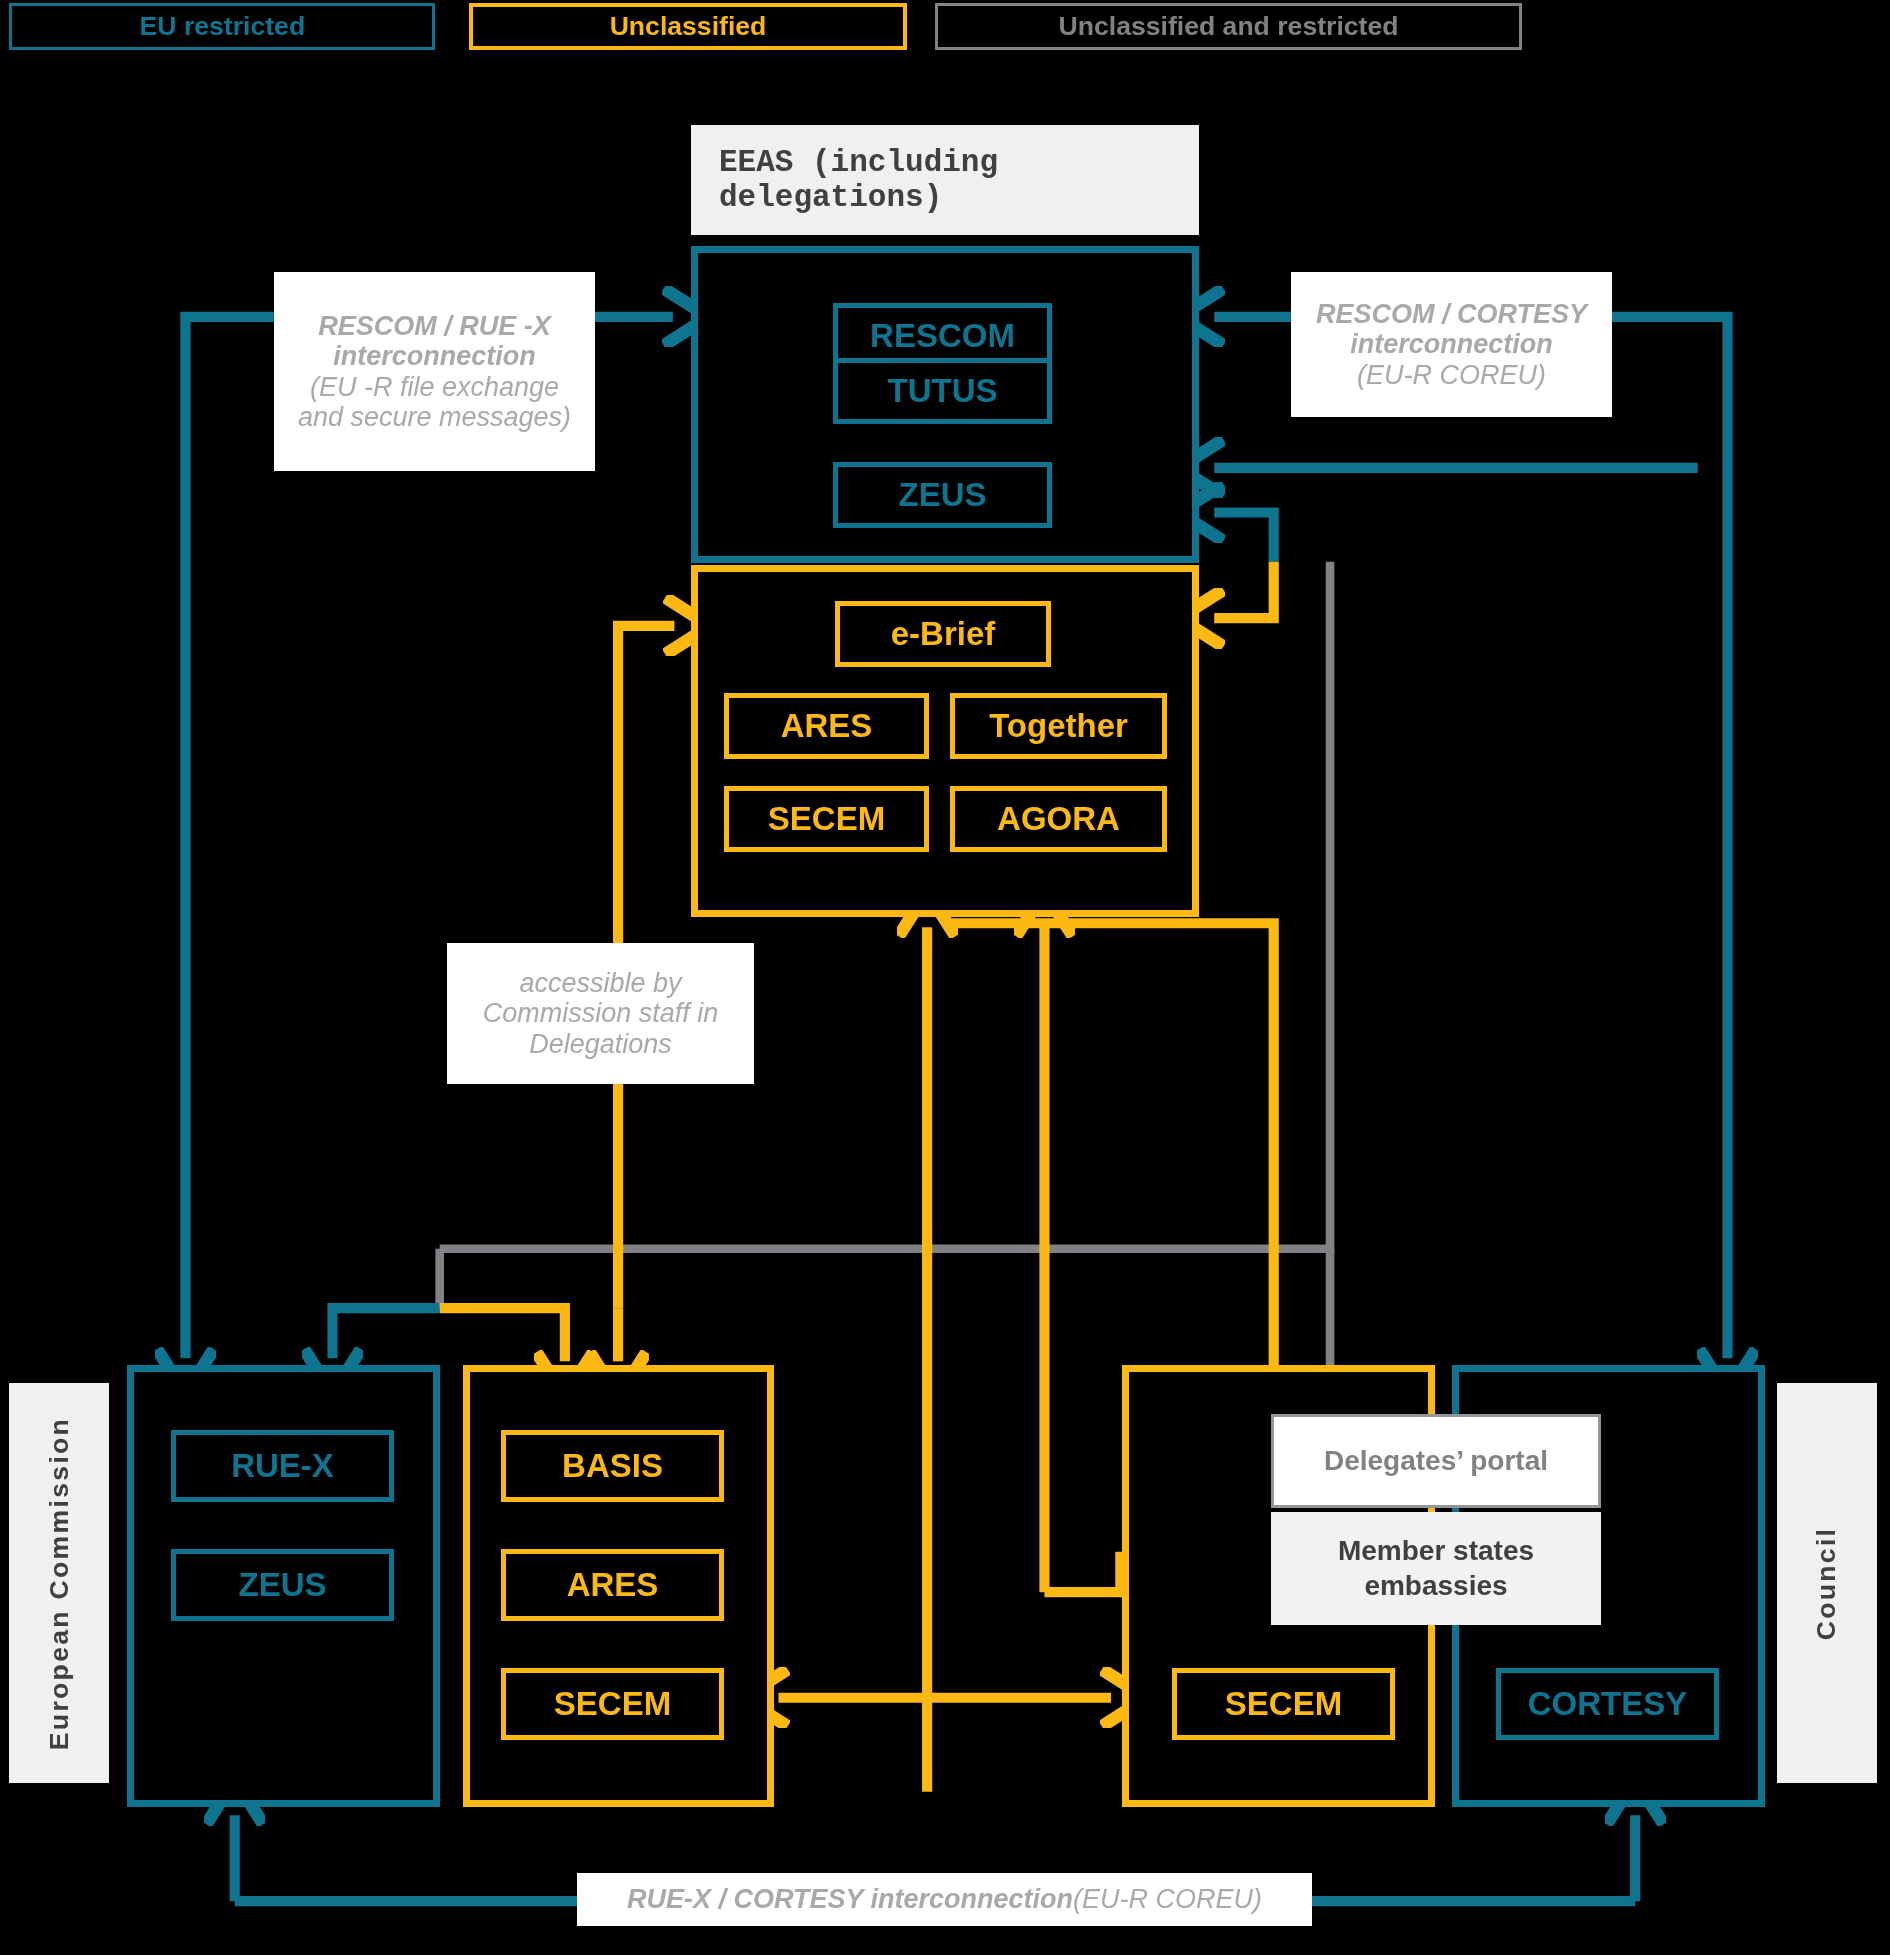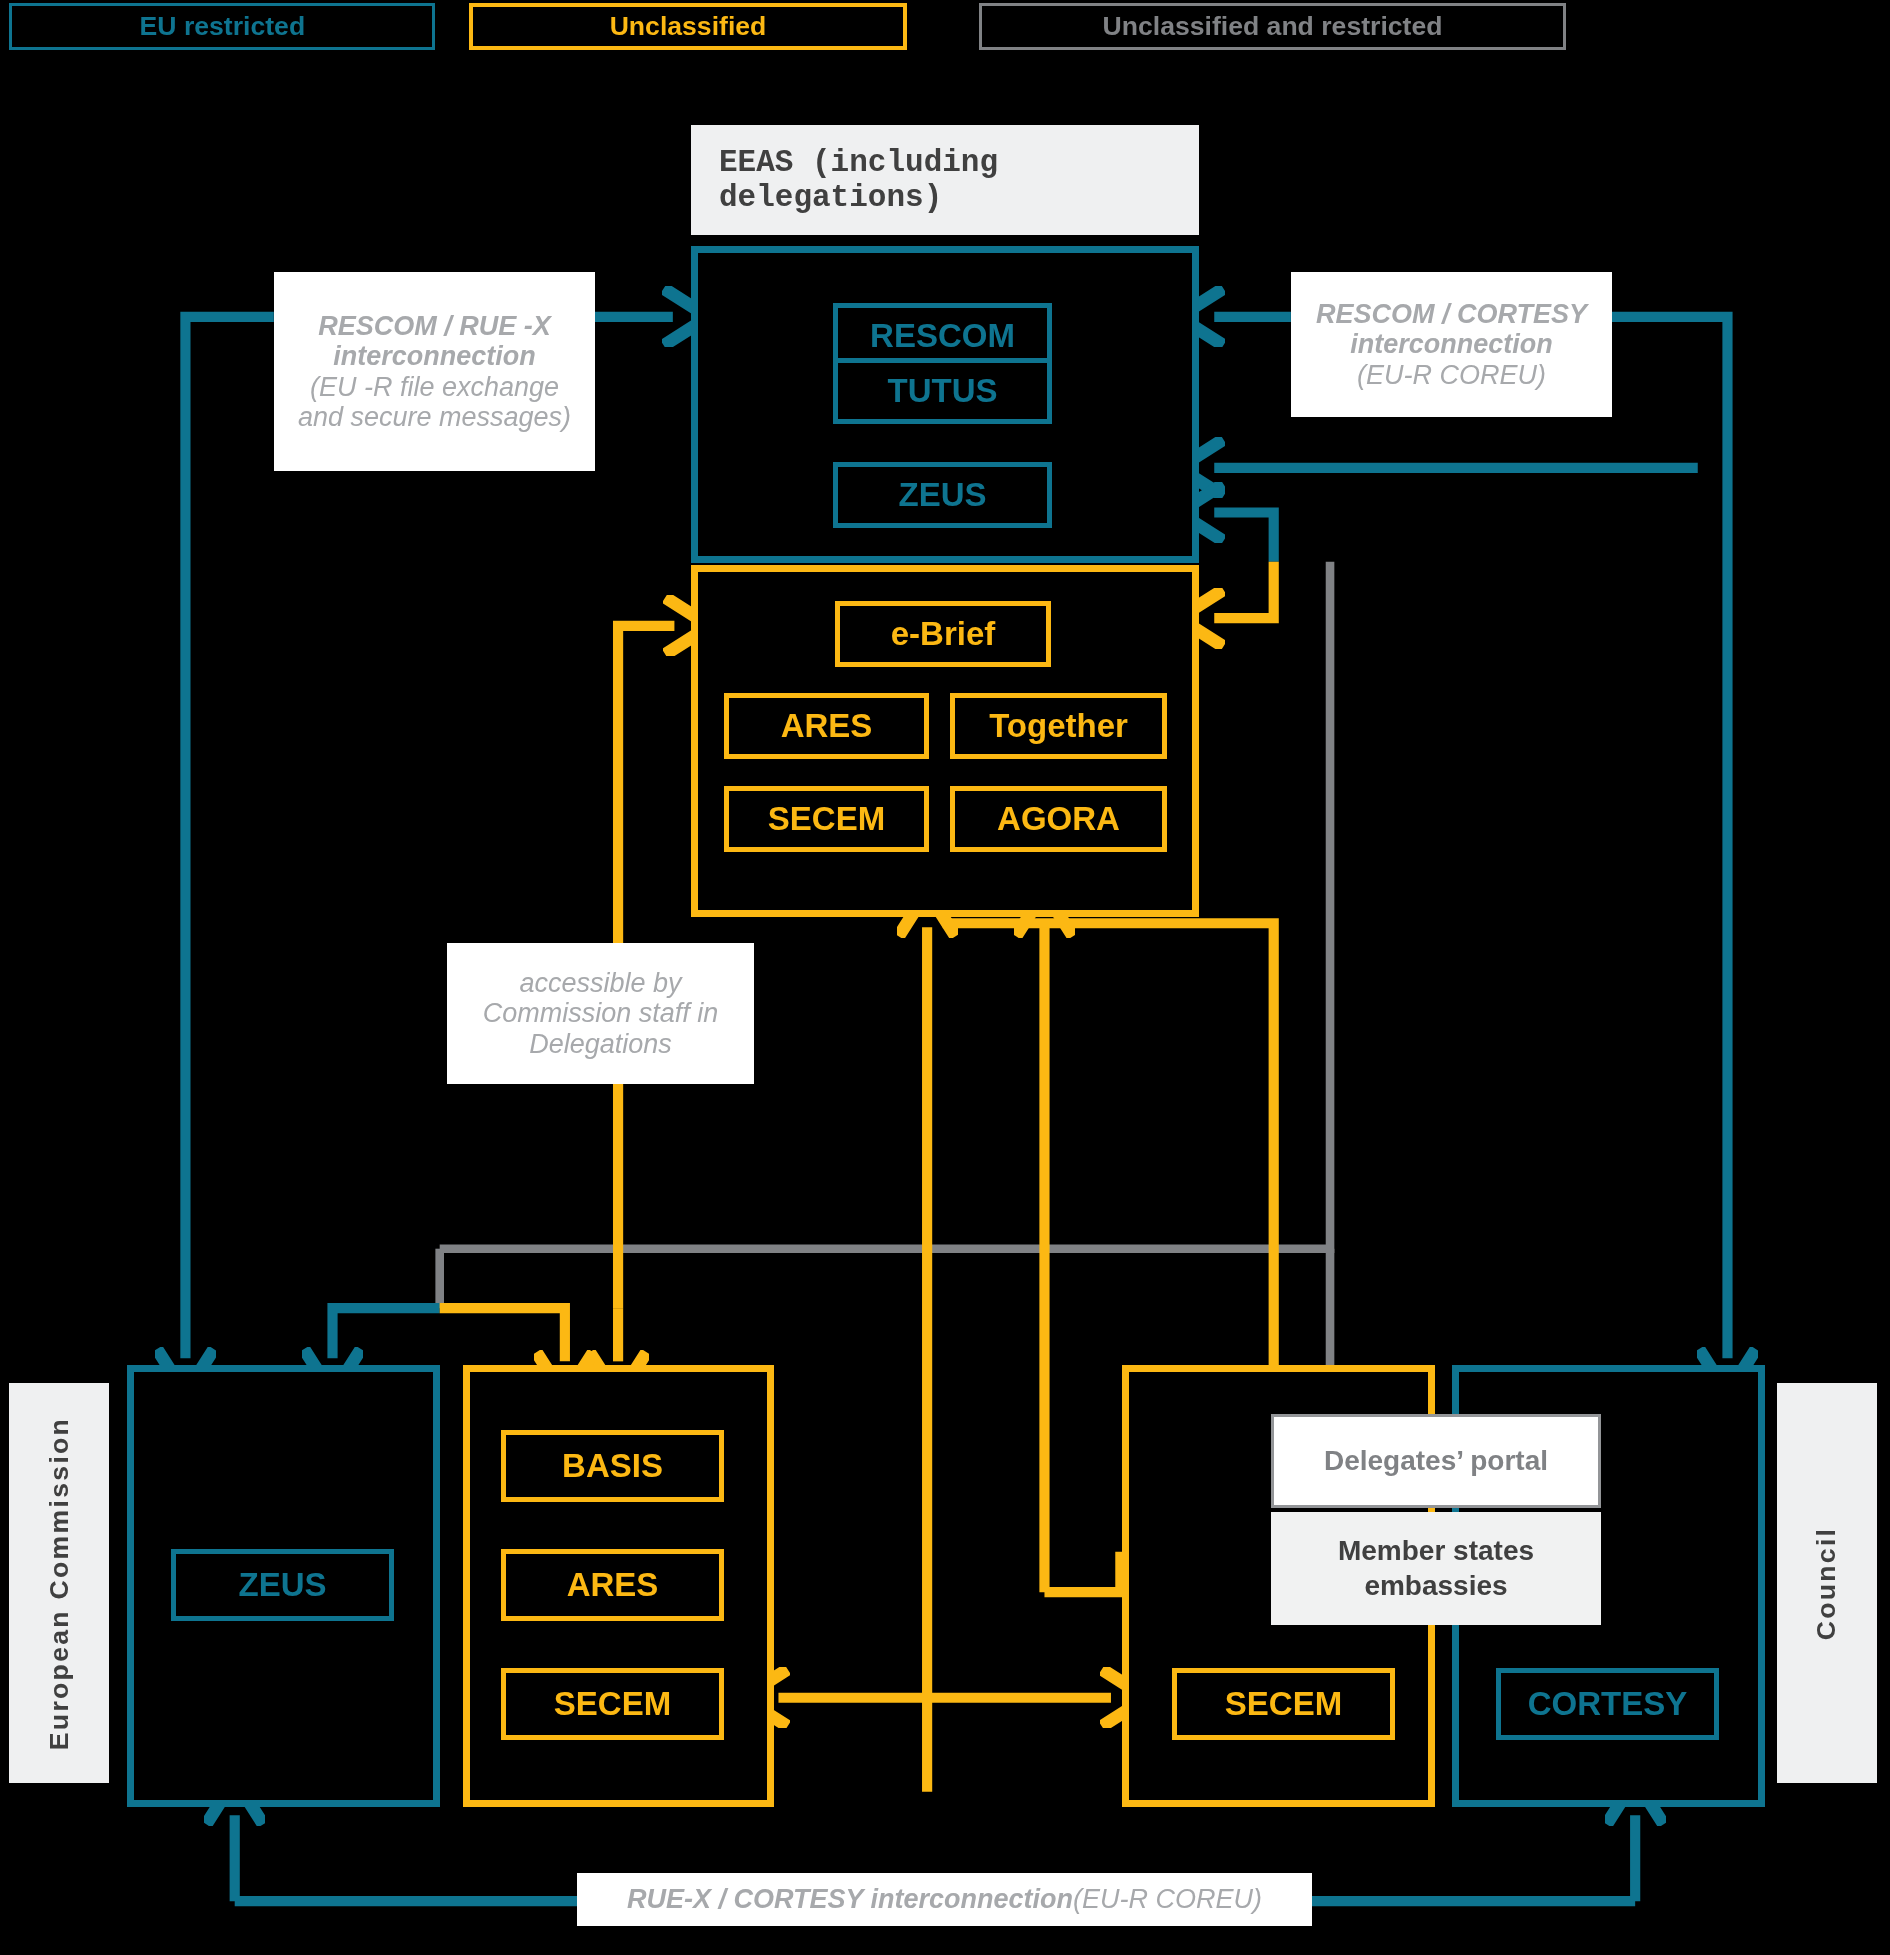--- a/index.html
+++ b/index.html
@@ -12,21 +12,21 @@
   .teal-frame{border:7px solid #0e7490;background:#000;}
   .gold-frame{border:7px solid #fcb813;background:#000;}
   .teal-chip{border:5.5px solid #0e7490;background:#000;color:#0e7490;font-weight:bold;}
   .gold-chip{border:5.5px solid #fcb813;background:#000;color:#fcb813;font-weight:bold;}
 
   
   .legend{position:absolute;top:3.1px;height:47px;box-sizing:border-box;
           display:flex;align-items:center;justify-content:center;font-weight:bold;font-size:26.6px;}
   #lg-eur{left:9.4px;width:426px;border:3.9px solid #0e7490;color:#0e7490;}
   #lg-unc{left:469px;width:438px;border:4.7px solid #fcb813;color:#fcb813;}
-  #lg-both{left:935px;width:587px;border:3.9px solid #808285;color:#808285;margin-left:44px;}
+  #lg-both{left:935px;width:587px;border:3.9px solid #808285;color:#808285;}
 
   
   .hdr-strip{position:absolute;background:#eff0f1;color:#404040;font-weight:bold;
              display:flex;align-items:center;box-sizing:border-box;font-family:Liberation Mono, monospace;}
   #eeas-hdr{left:691px;top:125px;width:508px;height:110px;padding-left:28px;font-size:31px;}
 
   
   .side-label{position:absolute;background:#eff0f1;color:#404040;font-weight:bold;
               display:flex;align-items:center;justify-content:center;font-size:26.6px;
               letter-spacing:2.3px;box-sizing:border-box;}
@@ -158,20 +158,23 @@
   </div>
   <div class="box gold-chip" style="left:950px;top:786px;width:217px;height:66px;font-size:33px;">
     <span>AGORA</span>
   </div>
 
   <div class="side-label" id="ec-label">
     <span>European Commission</span>
   </div>
 
   <div class="box teal-frame" style="left:127px;top:1365px;width:313px;height:442px;"></div>
+  <div class="box teal-chip" style="left:171px;top:1430px;width:223px;height:72px;font-size:33px;">
+    <span>RUE-X</span>
+  </div>
   <div class="box teal-chip" style="left:171px;top:1549px;width:223px;height:72px;font-size:33px;">
     <span>ZEUS</span>
   </div>
 
   <div class="box gold-frame" style="left:463px;top:1365px;width:311px;height:442px;"></div>
   <div class="box gold-chip" style="left:501px;top:1430px;width:223px;height:72px;font-size:33px;">
     <span>BASIS</span>
   </div>
   <div class="box gold-chip" style="left:501px;top:1549px;width:223px;height:72px;font-size:33px;">
     <span>ARES</span>

